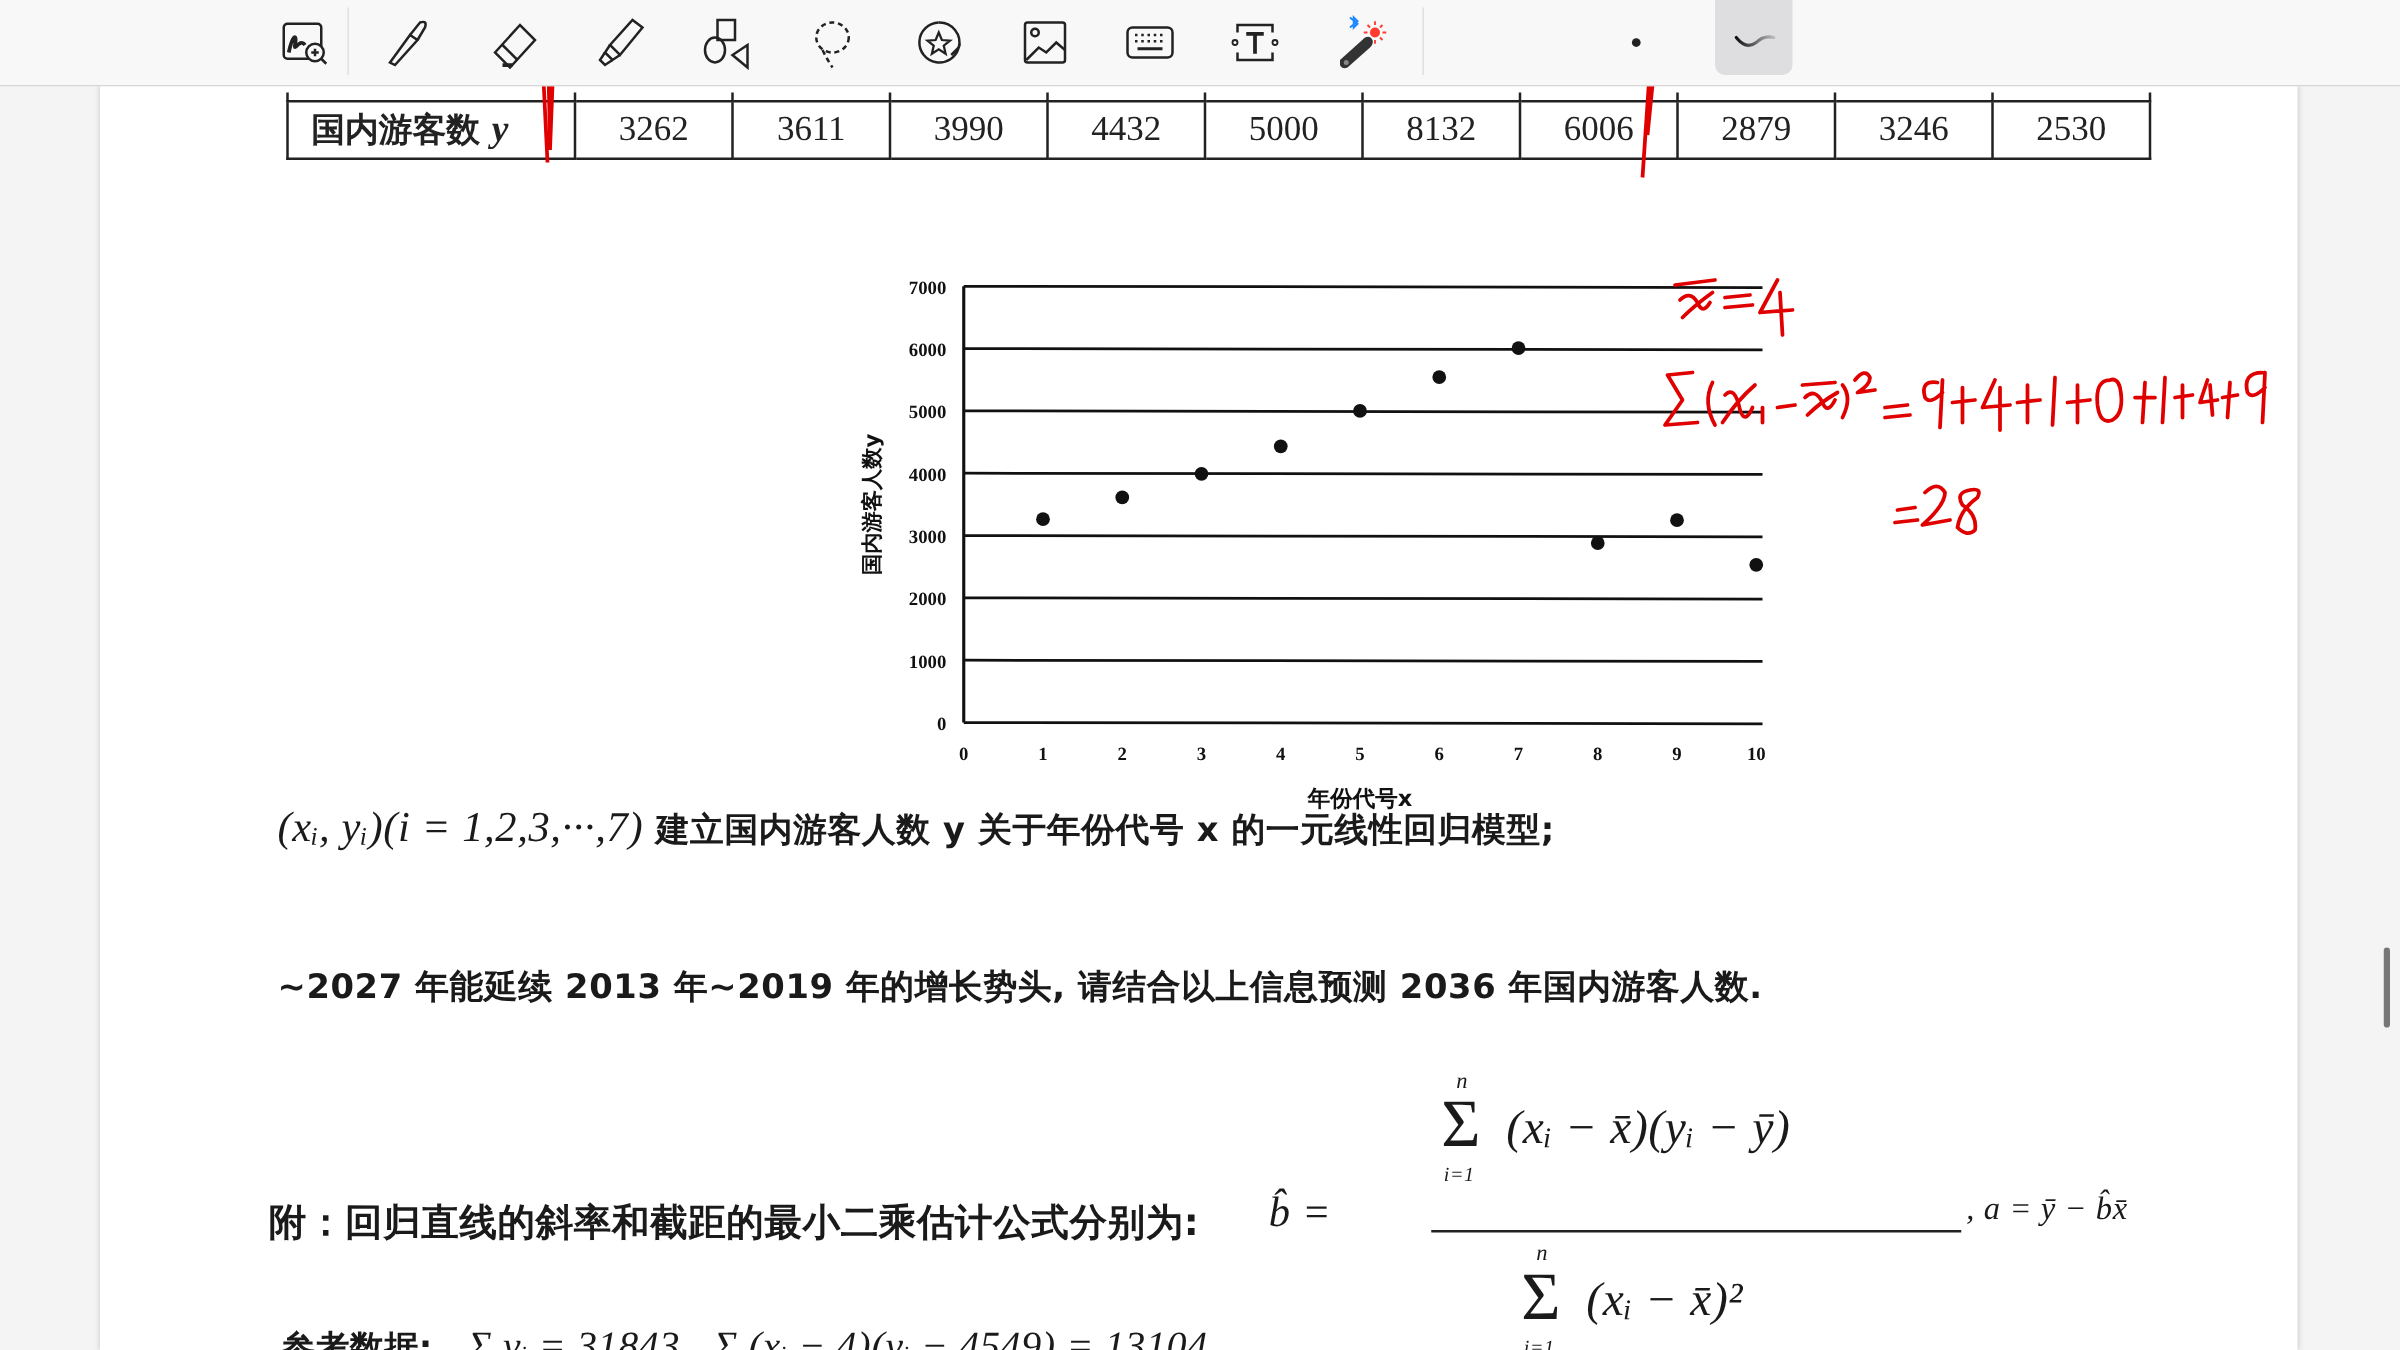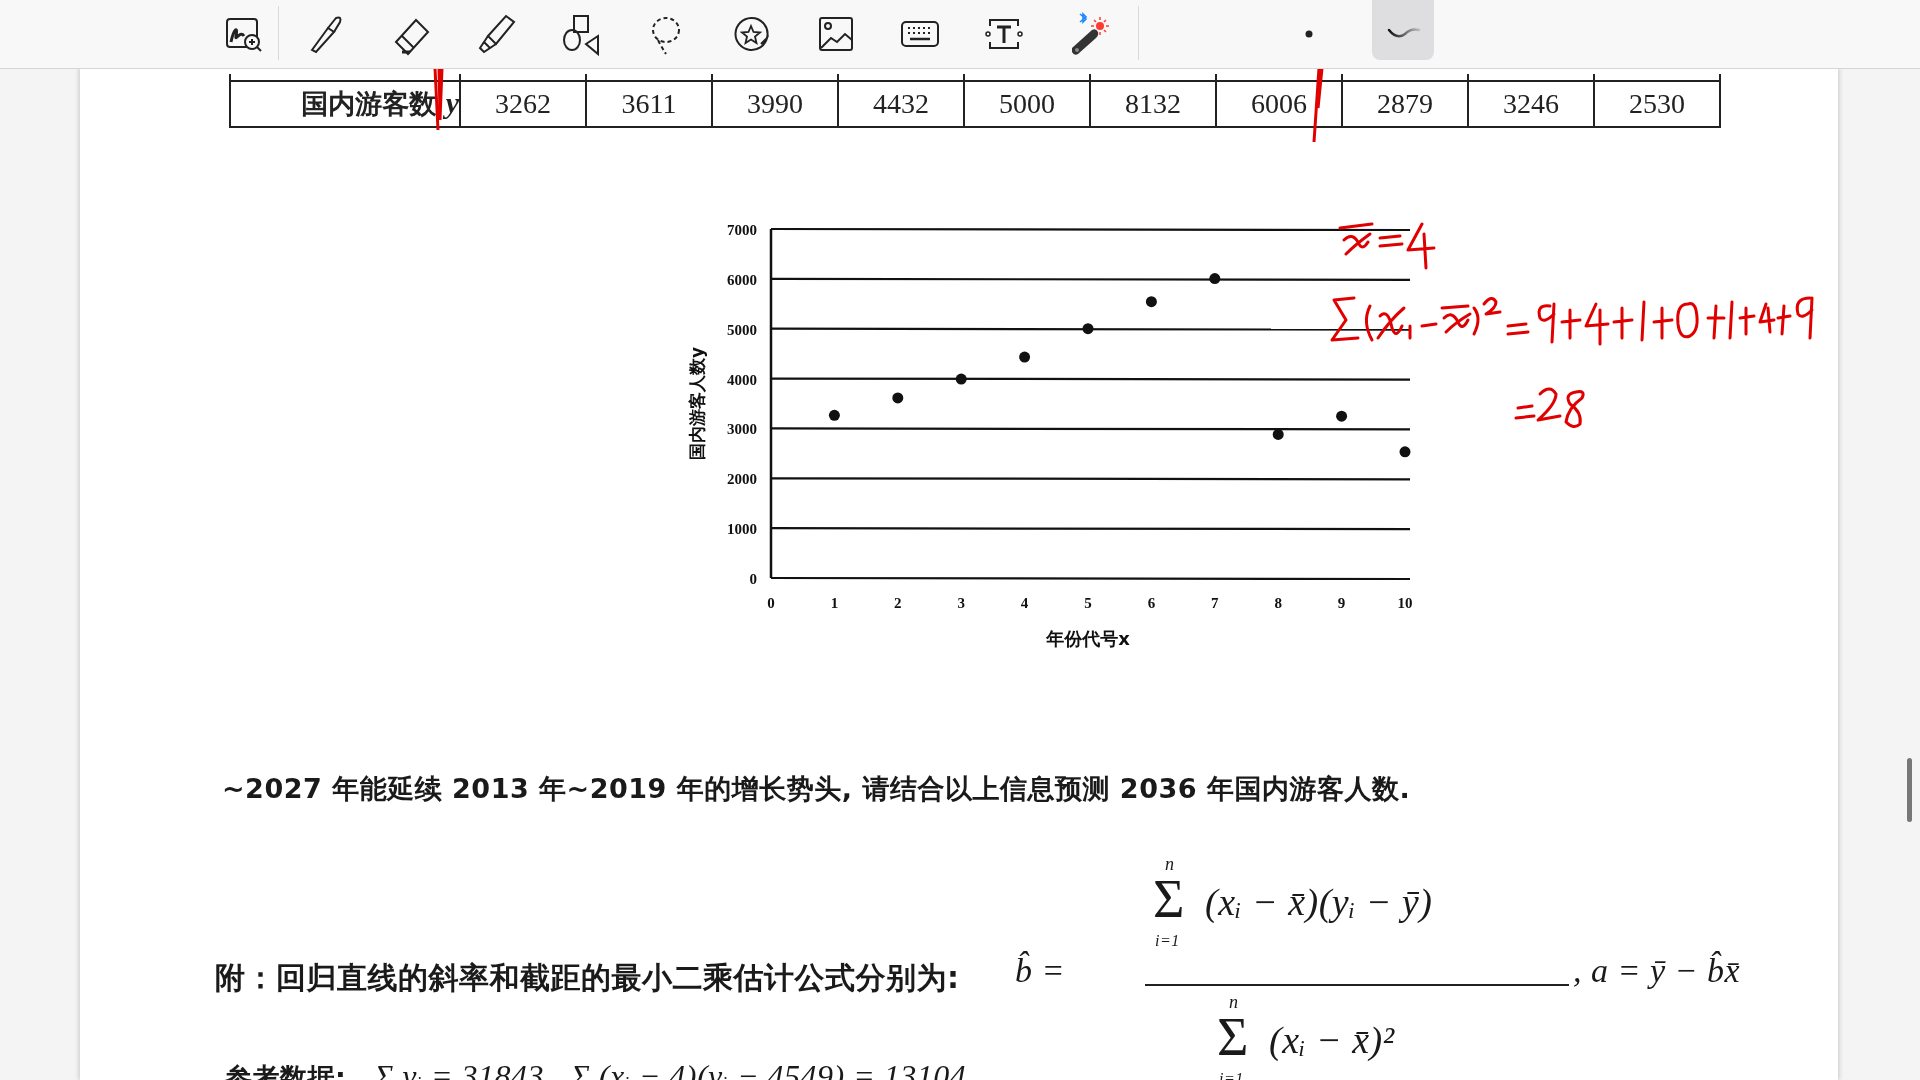--- a/index.html
+++ b/index.html
@@ -7,21 +7,21 @@
   .tb-btn{position:absolute;top:8px;width:52px;height:52px;display:flex;align-items:center;justify-content:center;border-radius:8px;cursor:pointer;}
   .tb-btn svg{width:44px;height:44px;}
   .tb-sep{position:absolute;top:6px;width:1px;height:54px;background:#d9d9d9;}
   .tb-btn.active{background:#dedee0;width:62px;height:60px;top:0;border-radius:0 0 8px 8px;}
   .page{position:absolute;left:80px;top:68px;width:1758px;height:1012px;background:#fff;box-shadow:-2px 0 4px rgba(0,0,0,0.12),2px 0 4px rgba(0,0,0,0.12);overflow:hidden;}
   .rightpane{position:absolute;left:1838px;top:68px;width:82px;height:1012px;background:#f4f4f4;}
   .scroll-thumb{position:absolute;left:1907px;top:758px;width:5px;height:64px;background:#777;border-radius:3px;}
   
   .data-table{position:absolute;left:149px;top:6px;border-collapse:collapse;font-family:"Liberation Serif","DejaVu Serif",serif;}
   .data-table td{border:2px solid #222;height:44px;text-align:center;font-size:28px;color:#222;padding:0;}
-  .data-table td.hdr{width:210px;text-align:right;padding-left:18px;font-size:27px;font-weight:bold;font-family:"DejaVu Sans",sans-serif;}
+  .data-table td.hdr{width:210px;text-align:left;padding-left:18px;font-size:27px;font-weight:bold;font-family:"DejaVu Sans",sans-serif;}
   .data-table td.hdr i{font-family:"Liberation Serif",serif;font-size:30px;}
   .data-table td.val{width:124px;margin-left:23px;}
   .data-table tr.toprow td{height:6px;border-top:none;border-bottom:2px solid #222;}
   
   .chart{position:absolute;left:520px;top:75px;width:820px;height:520px;}
   .ink{position:absolute;pointer-events:none;}
   .txt{position:absolute;font-family:"DejaVu Sans",sans-serif;color:#1a1a1a;font-size:27px;white-space:nowrap;font-weight:bold;letter-spacing:0.5px;}
   .math{font-family:"Liberation Serif","DejaVu Serif",serif;font-style:italic;font-weight:normal;}
   .formula{position:absolute;left:135px;top:768px;width:1400px;height:260px;}
 </style>
@@ -243,37 +243,41 @@
       <path d="M436 146 L430 164 L444 162 M438 150 L440 174"></path>
       <path d="M448 160 L460 158 M454 148 L452 176"></path>
       <path d="M480 140 Q464 140 468 156 Q472 162 482 152 M482 140 L480 180"></path>
 
       <path d="M188 250 L202 248 M186 260 L204 258"></path>
       <path d="M210 236 Q220 226 226 236 Q226 246 208 262 L230 258"></path>
       <path d="M246 234 Q234 236 240 246 Q252 254 250 266 Q244 272 236 264 Q238 250 252 240 Q256 232 246 234"></path>
     </g>
   </svg>
 
+  <div class="txt" style="left:142px;top:576px;font-size:27px">
+    <span class="math" style="font-size:34px">(xᵢ, yᵢ)(i = 1,2,3,···,7)</span>
+    <span>建立国内游客人数 y 关于年份代号 x 的一元线性回归模型;</span>
+  </div>
   <div class="txt" style="left:142px;top:703px;font-size:27px">~2027 年能延续 2013 年~2019 年的增长势头, 请结合以上信息预测 2036 年国内游客人数.</div>
 
   <div class="formula">
     <div class="txt" style="left:0;top:122px;font-size:30px">附：回归直线的斜率和截距的最小二乘估计公式分别为:</div>
     <div class="txt math" style="left:800px;top:116px;font-size:34px">b̂ =</div>
 
     <div class="txt math" style="left:950px;top:18px;font-size:18px">n</div>
     <div class="txt math" style="left:938px;top:32px;font-size:54px;font-style:normal">Σ</div>
     <div class="txt math" style="left:940px;top:96px;font-size:16px">i=1</div>
     <div class="txt math" style="left:990px;top:44px;font-size:38px">(xᵢ − x̄)(yᵢ − ȳ)</div>
     <div style="position:absolute;left:930px;top:148px;width:424px;height:2px;background:#222"></div>
 
     <div class="txt math" style="left:1014px;top:156px;font-size:18px">n</div>
     <div class="txt math" style="left:1002px;top:170px;font-size:54px;font-style:normal">Σ</div>
     <div class="txt math" style="left:1004px;top:234px;font-size:16px">i=1</div>
     <div class="txt math" style="left:1054px;top:182px;font-size:38px">(xᵢ − x̄)²</div>
-    <div class="txt math" style="left:1358px;top:116px;font-size:34px">, a = ȳ − b̂x̄</div>
+    <div class="txt math" style="left:1358px;top:116px;font-size:26px">, a = ȳ − b̂x̄</div>
   </div>
 
   <div class="txt" style="left:145px;top:990px;font-size:27px">
     <span>参考数据:</span>
     <span class="math" style="font-size:32px;margin-left:18px">Σ yᵢ = 31843</span>,
     <span class="math" style="font-size:32px;margin-left:6px">Σ (xᵢ − 4)(yᵢ − 4549) = 13104</span>
   </div>
 </div>
 
 </body></html>

